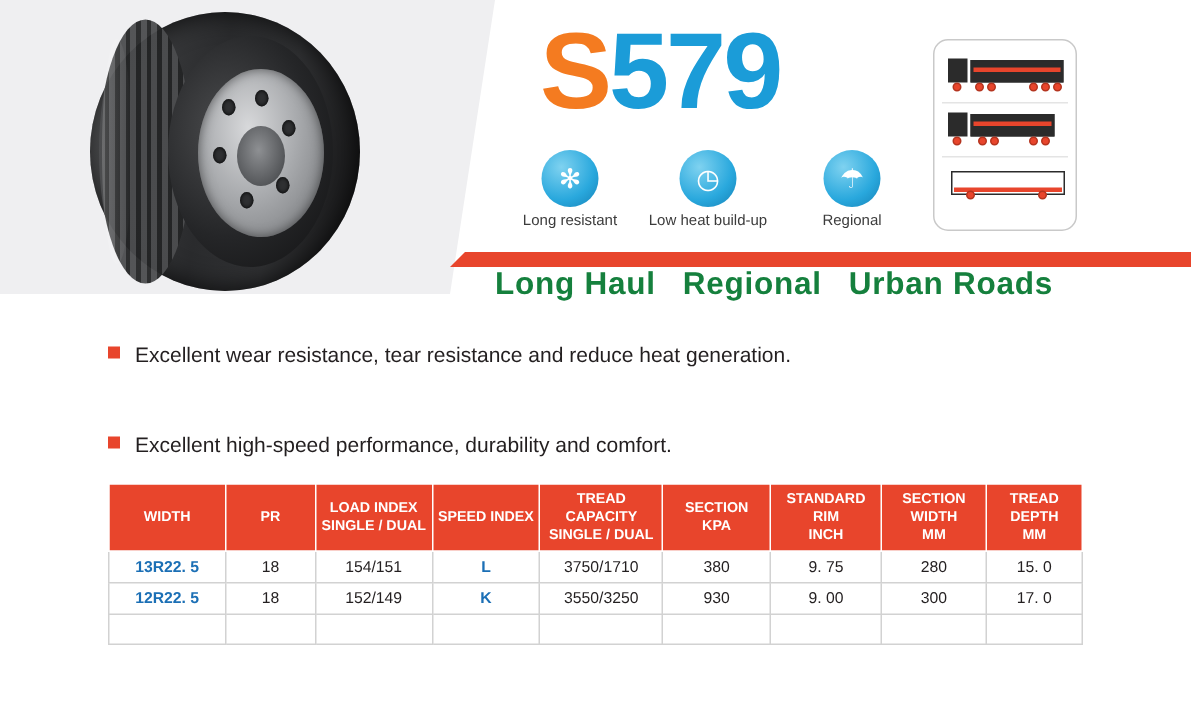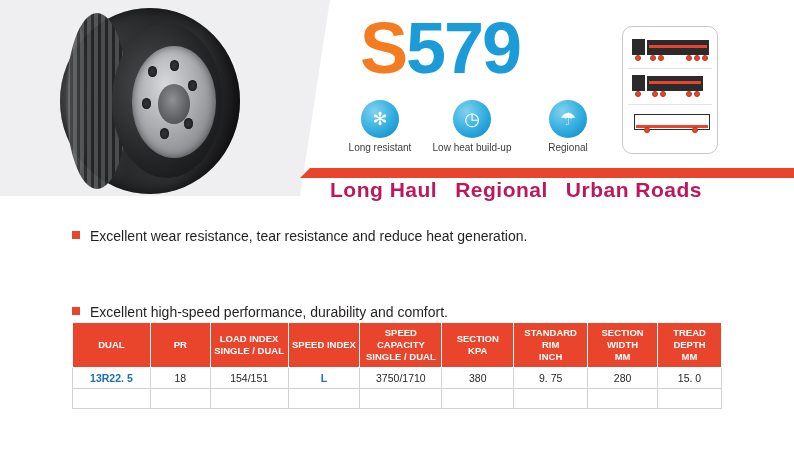--- a/index.html
+++ b/index.html
@@ -201,42 +201,42 @@
     background: #e8452c;
     border: 1px solid #b4341f;
   }
 
   
   .apps {
     position: absolute;
     left: 330px; top: 178px;
     font-size: 21px;
     font-weight: bold;
-    color: #be185d;
+    color: #15803d;
     letter-spacing: .5px;
   }
   .apps span { margin-right: 18px; }
 
   
   .bullet-row {
     position: absolute;
     left: 72px;
     font-size: 14px;
     color: #231f20;
     text-align: right;
   }
   .bullet-row .sq {
     display: inline-block;
     width: 8px; height: 8px;
     background: #e8452c;
     margin-right: 10px;
     vertical-align: 2px;
   }
   #bullet-1 { top: 228px; }
-  #bullet-2 { top: 304px; }
+  #bullet-2 { top: 288px; }
 
   
   .spec-table {
     position: absolute;
     left: 72px; top: 322px;
     width: 650px;
     border-collapse: collapse;
     font-size: 10px;
   }
   .spec-table th {
@@ -362,34 +362,34 @@
       <col style="width:72px">
         <col style="width:82px">
         <col style="width:72px">
       <col style="width:74px">
         <col style="width:70px">
         <col style="width:64px">
     </colgroup>
     <thead>
       <tr>
         <th>
-          <div>DUAL</div>
+          <div>WIDTH</div>
         </th>
         <th>
           <div>PR</div>
         </th>
         <th>
           <div>LOAD INDEX</div>
           <div>SINGLE / DUAL</div>
         </th>
         <th>
           <div>SPEED INDEX</div>
         </th>
         <th>
-          <div>SPEED CAPACITY</div>
+          <div>TREAD CAPACITY</div>
           <div>SINGLE / DUAL</div>
         </th>
         <th>
           <div>SECTION</div>
           <div>KPA</div>
         </th>
         <th>
           <div>STANDARD RIM</div>
           <div>INCH</div>
         </th>
@@ -408,20 +408,31 @@
         <td class="size">13R22. 5</td>
         <td>18</td>
         <td>154/151</td>
         <td class="speed">L</td>
         <td>3750/1710</td>
         <td>380</td>
         <td>9. 75</td>
         <td>280</td>
         <td>15. 0</td>
       </tr>
+      <tr>
+        <td class="size">12R22. 5</td>
+        <td>18</td>
+        <td>152/149</td>
+        <td class="speed">K</td>
+        <td>3550/3250</td>
+        <td>930</td>
+        <td>9. 00</td>
+        <td>300</td>
+        <td>17. 0</td>
+      </tr>
       <tr class="empty">
         <td></td>
         <td></td>
         <td></td>
         <td></td>
         <td></td>
         <td></td>
         <td></td>
         <td></td>
         <td></td>

